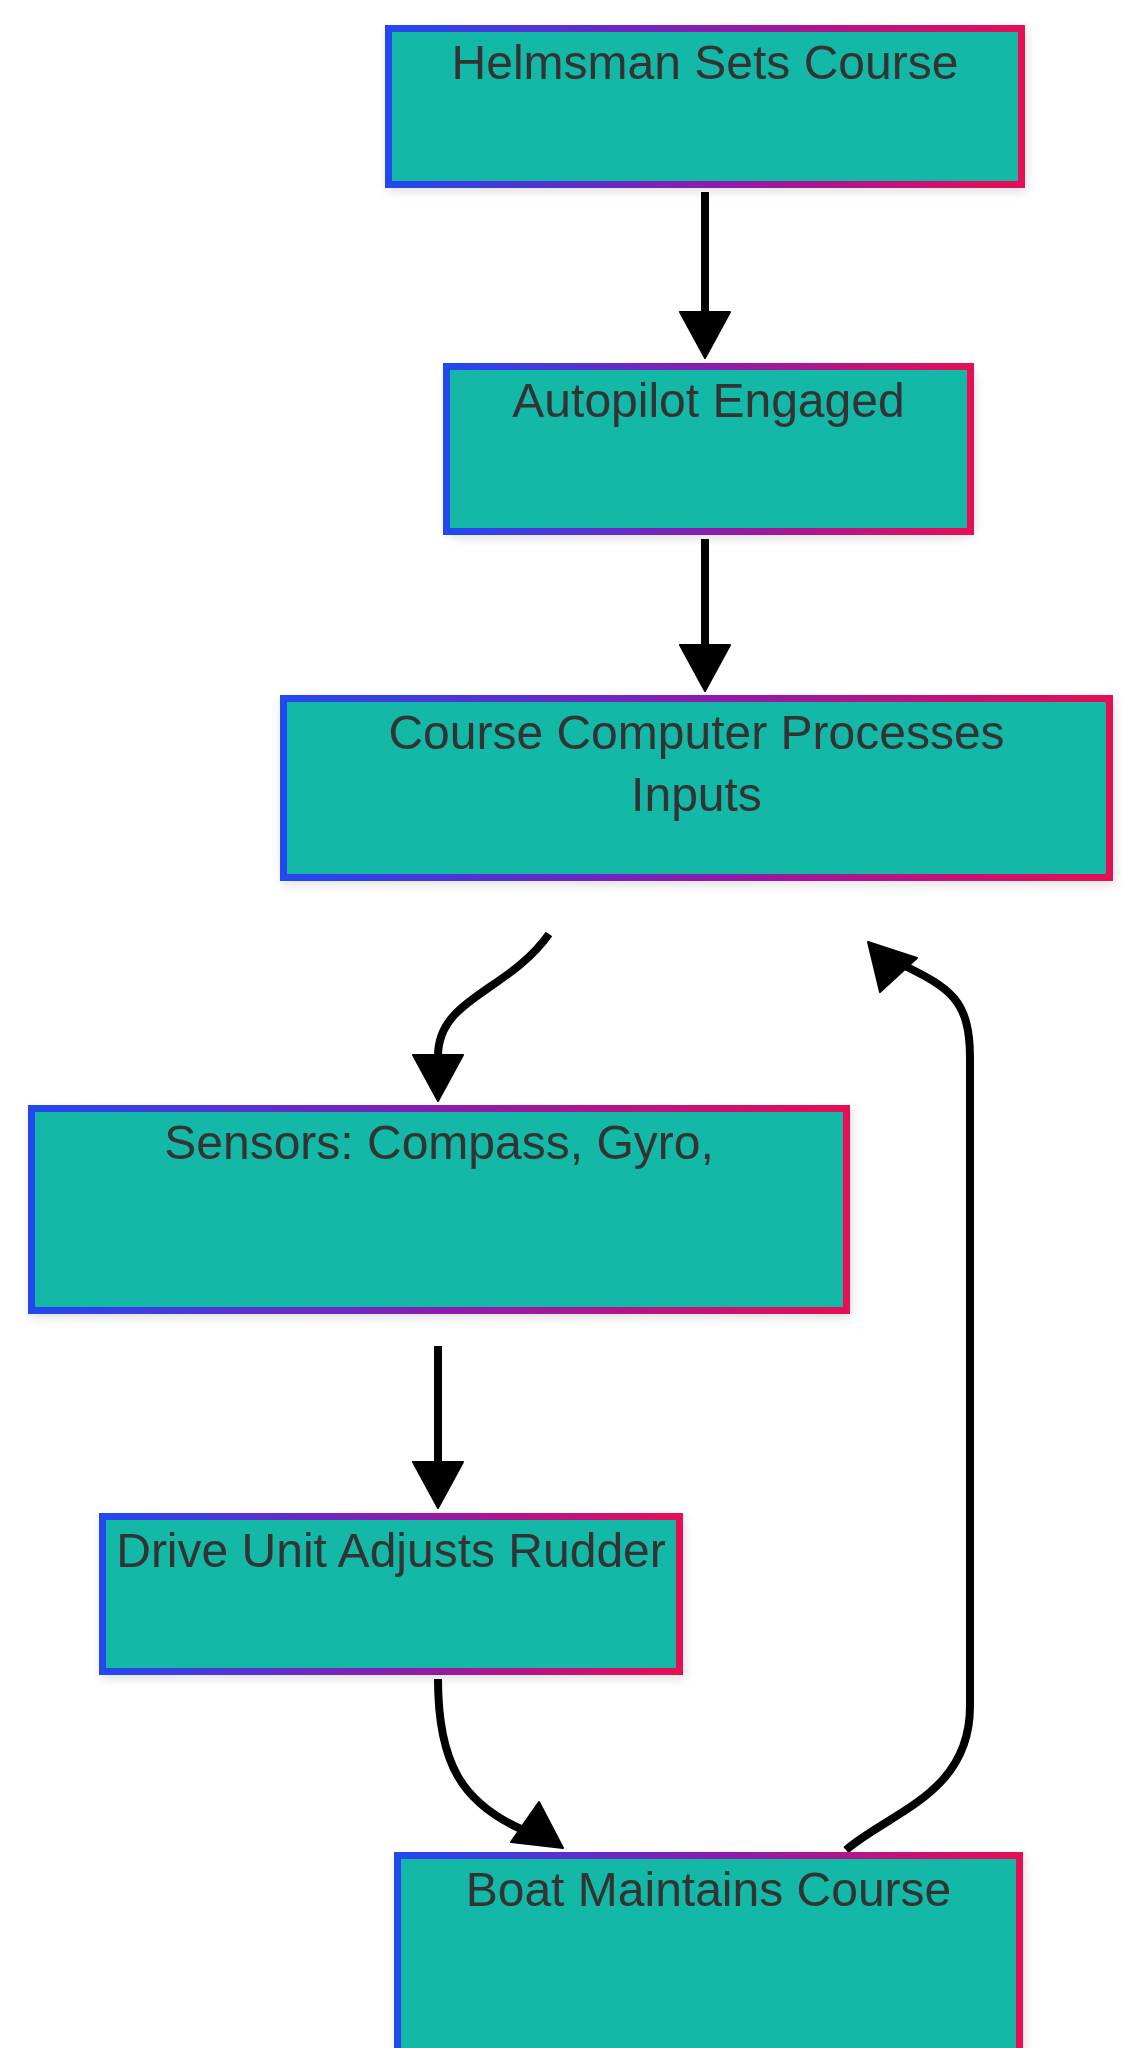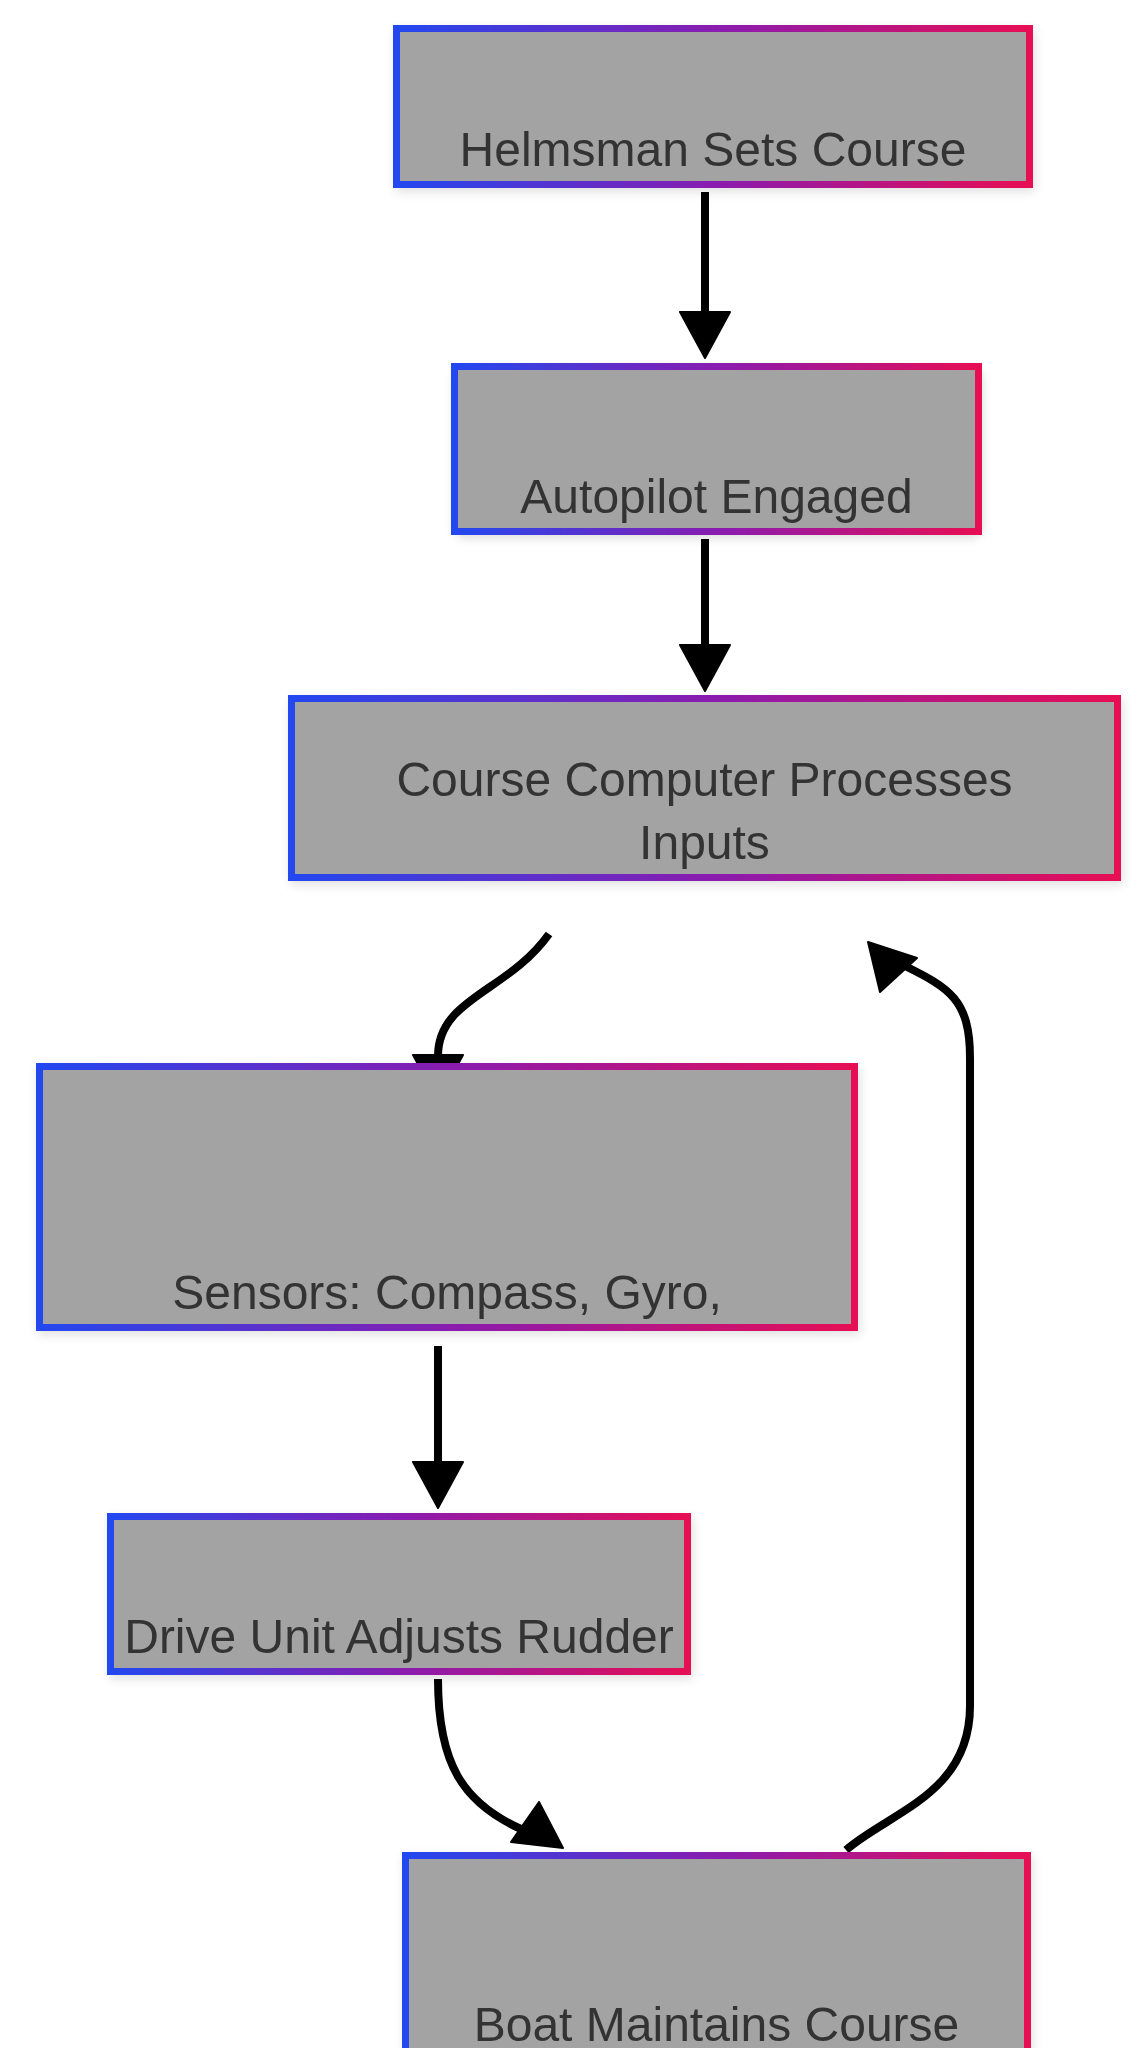--- a/index.html
+++ b/index.html
@@ -37,40 +37,39 @@
     stroke: currentColor;
     stroke-width: 2;
     stroke-linejoin: round;
   }
   .node {
     position: absolute;
     box-sizing: border-box;
     display: flex;
     flex-direction: column;
     align-items: center;
-    justify-content: flex-end;
+    justify-content: flex-start;
     text-align: center;
-    background: #a3a3a3;
+    background: #14b8a6;
     border: 7px solid;
     border-image: linear-gradient(90deg,
       var(--grad-start, #2348ef) 0%,
       var(--grad-mid, #8c1bad) 52%,
       var(--grad-end, #e60e55) 100%) 1;
     box-shadow: 2px 4px 10px rgba(0, 0, 0, 0.12);
     color: var(--text-color, #333333);
     font-size: 48px;
     line-height: 1.3;
     font-weight: 400;
-    margin-left: 8px;
   }
   .node .line { display: block; white-space: nowrap; }
   .n1 { left: 385px; top: 25px;   width: 640px; height: 163px; }
   .n2 { left: 443px; top: 363px;  width: 531px; height: 172px; border-radius: 14px; }
   .n3 { left: 280px; top: 695px;  width: 833px; height: 186px; }
-  .n4 { left: 28px;  top: 1063px; width: 822px; height: 268px; gap: 40px; }
+  .n4 { left: 28px;  top: 1105px; width: 822px; height: 209px; gap: 40px; }
   .n5 { left: 99px;  top: 1513px; width: 584px; height: 162px; }
   .n6 { left: 394px; top: 1852px; width: 629px; height: 211px; }
 </style>
 </head>
 <body>
 
 <div class="stage">
 
   <svg class="arrows" viewBox="0 0 1146 2048" aria-hidden="true">
     <g>

